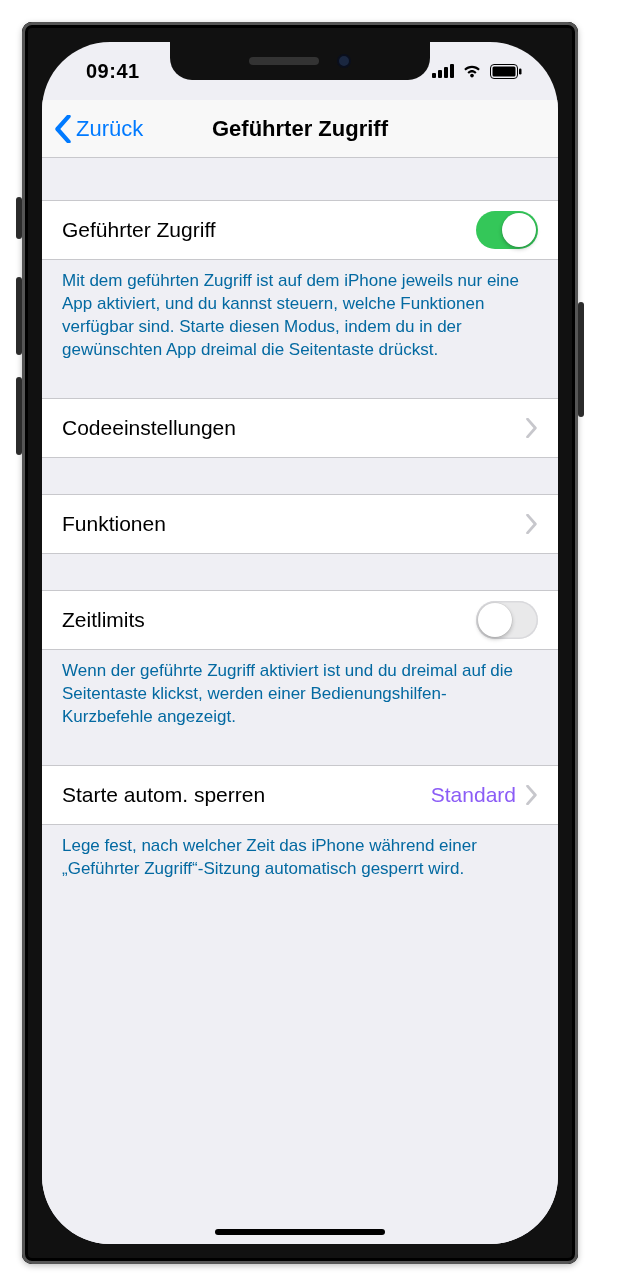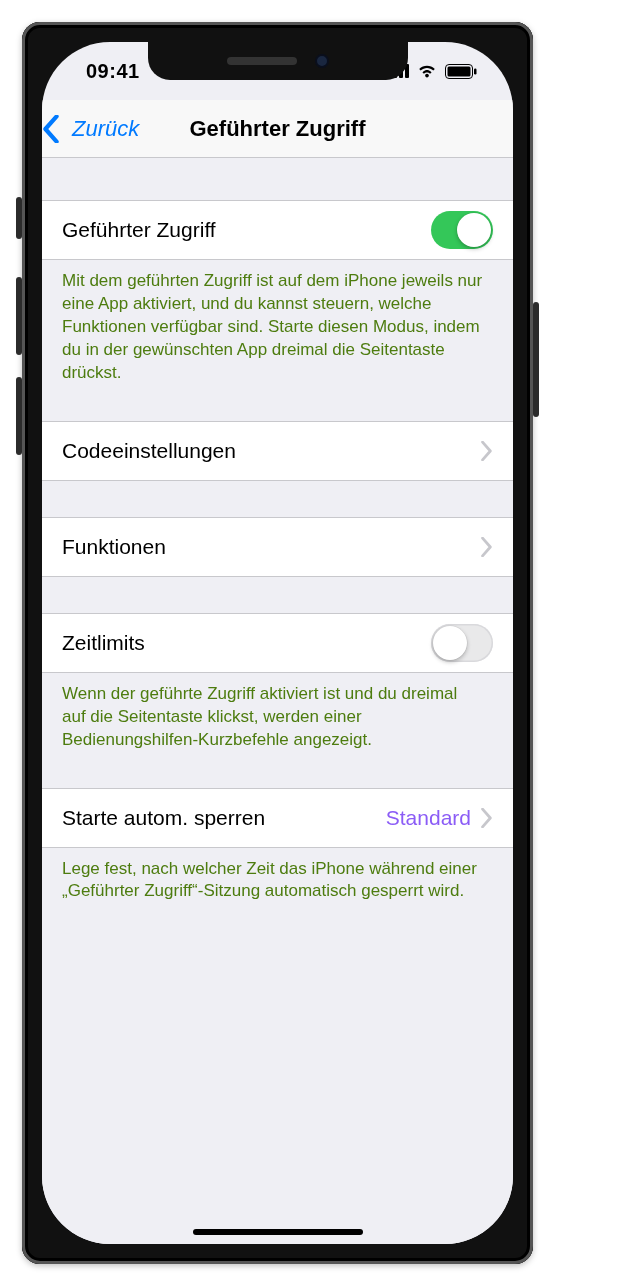--- a/index.html
+++ b/index.html
@@ -8,23 +8,23 @@
     height: 1286px;
     background: #fff;
     font-family: -apple-system, "Helvetica Neue", Helvetica, Arial, sans-serif;
     -webkit-font-smoothing: antialiased;
   }
 
   
   .device {
     position: absolute;
     left: 22px; top: 22px;
-    width: 511px; height: 1242px;
+    width: 556px; height: 1242px;
     background: #111;
-    border-radius: 18px;
+    border-radius: 10px;
     box-shadow:
       inset 0 0 0 3px #555,
       inset 0 0 0 6px #000,
       0 2px 6px rgba(0,0,0,.25);
   }
   .side-btn { position:absolute; background:#2b2b2b; border-radius:4px; }
   .side-l1 { left:-6px; top:175px; width:6px; height:42px; }
   .side-l2 { left:-6px; top:255px; width:6px; height:78px; }
   .side-l3 { left:-6px; top:355px; width:6px; height:78px; }
   .side-r1 { right:-6px; top:280px; width:6px; height:115px; }
@@ -72,25 +72,24 @@
   
   .navbar {
     position:absolute; top:58px; left:0; right:0;
     height:58px;
     background:#f8f8f8;
     border-bottom:1px solid #c8c8cc;
     display:flex; align-items:center;
     z-index:5;
   }
   .back {
-    display:flex; align-items:center; gap:12px;
+    display:flex; align-items:center; gap:4px;
     color:#007aff; font-size:22px;
-    padding-left:0;
+    padding-left:12px;
     cursor:pointer;
-    font-style:italic;
   }
   .back svg { width:18px; height:28px; }
   .nav-title {
     position:absolute; left:0; right:0; text-align:center;
     font-size:22px; font-weight:600; color:#000;
     pointer-events:none;
   }
 
   
   .content {
@@ -127,21 +126,21 @@
   .toggle.off { background:#e9e9ea; box-shadow:inset 0 0 0 1.5px #d9d9dc; }
   .toggle.off::after { left:2px; }
 
   .chev { color:#c7c7cc; }
   .chev svg{ width:12px; height:20px; display:block; }
 
   .footer {
     padding:10px 28px 0 20px;
     font-size:17px;
     line-height:1.35;
-    color:#4d7c0f;
+    color:#0369a1;
   }
 
   .home-ind {
     position:absolute; bottom:9px; left:50%; transform:translateX(-50%);
     width:170px; height:6px; background:#000; border-radius:3px;
   }
 </style>
 </head>
 <body>
 

